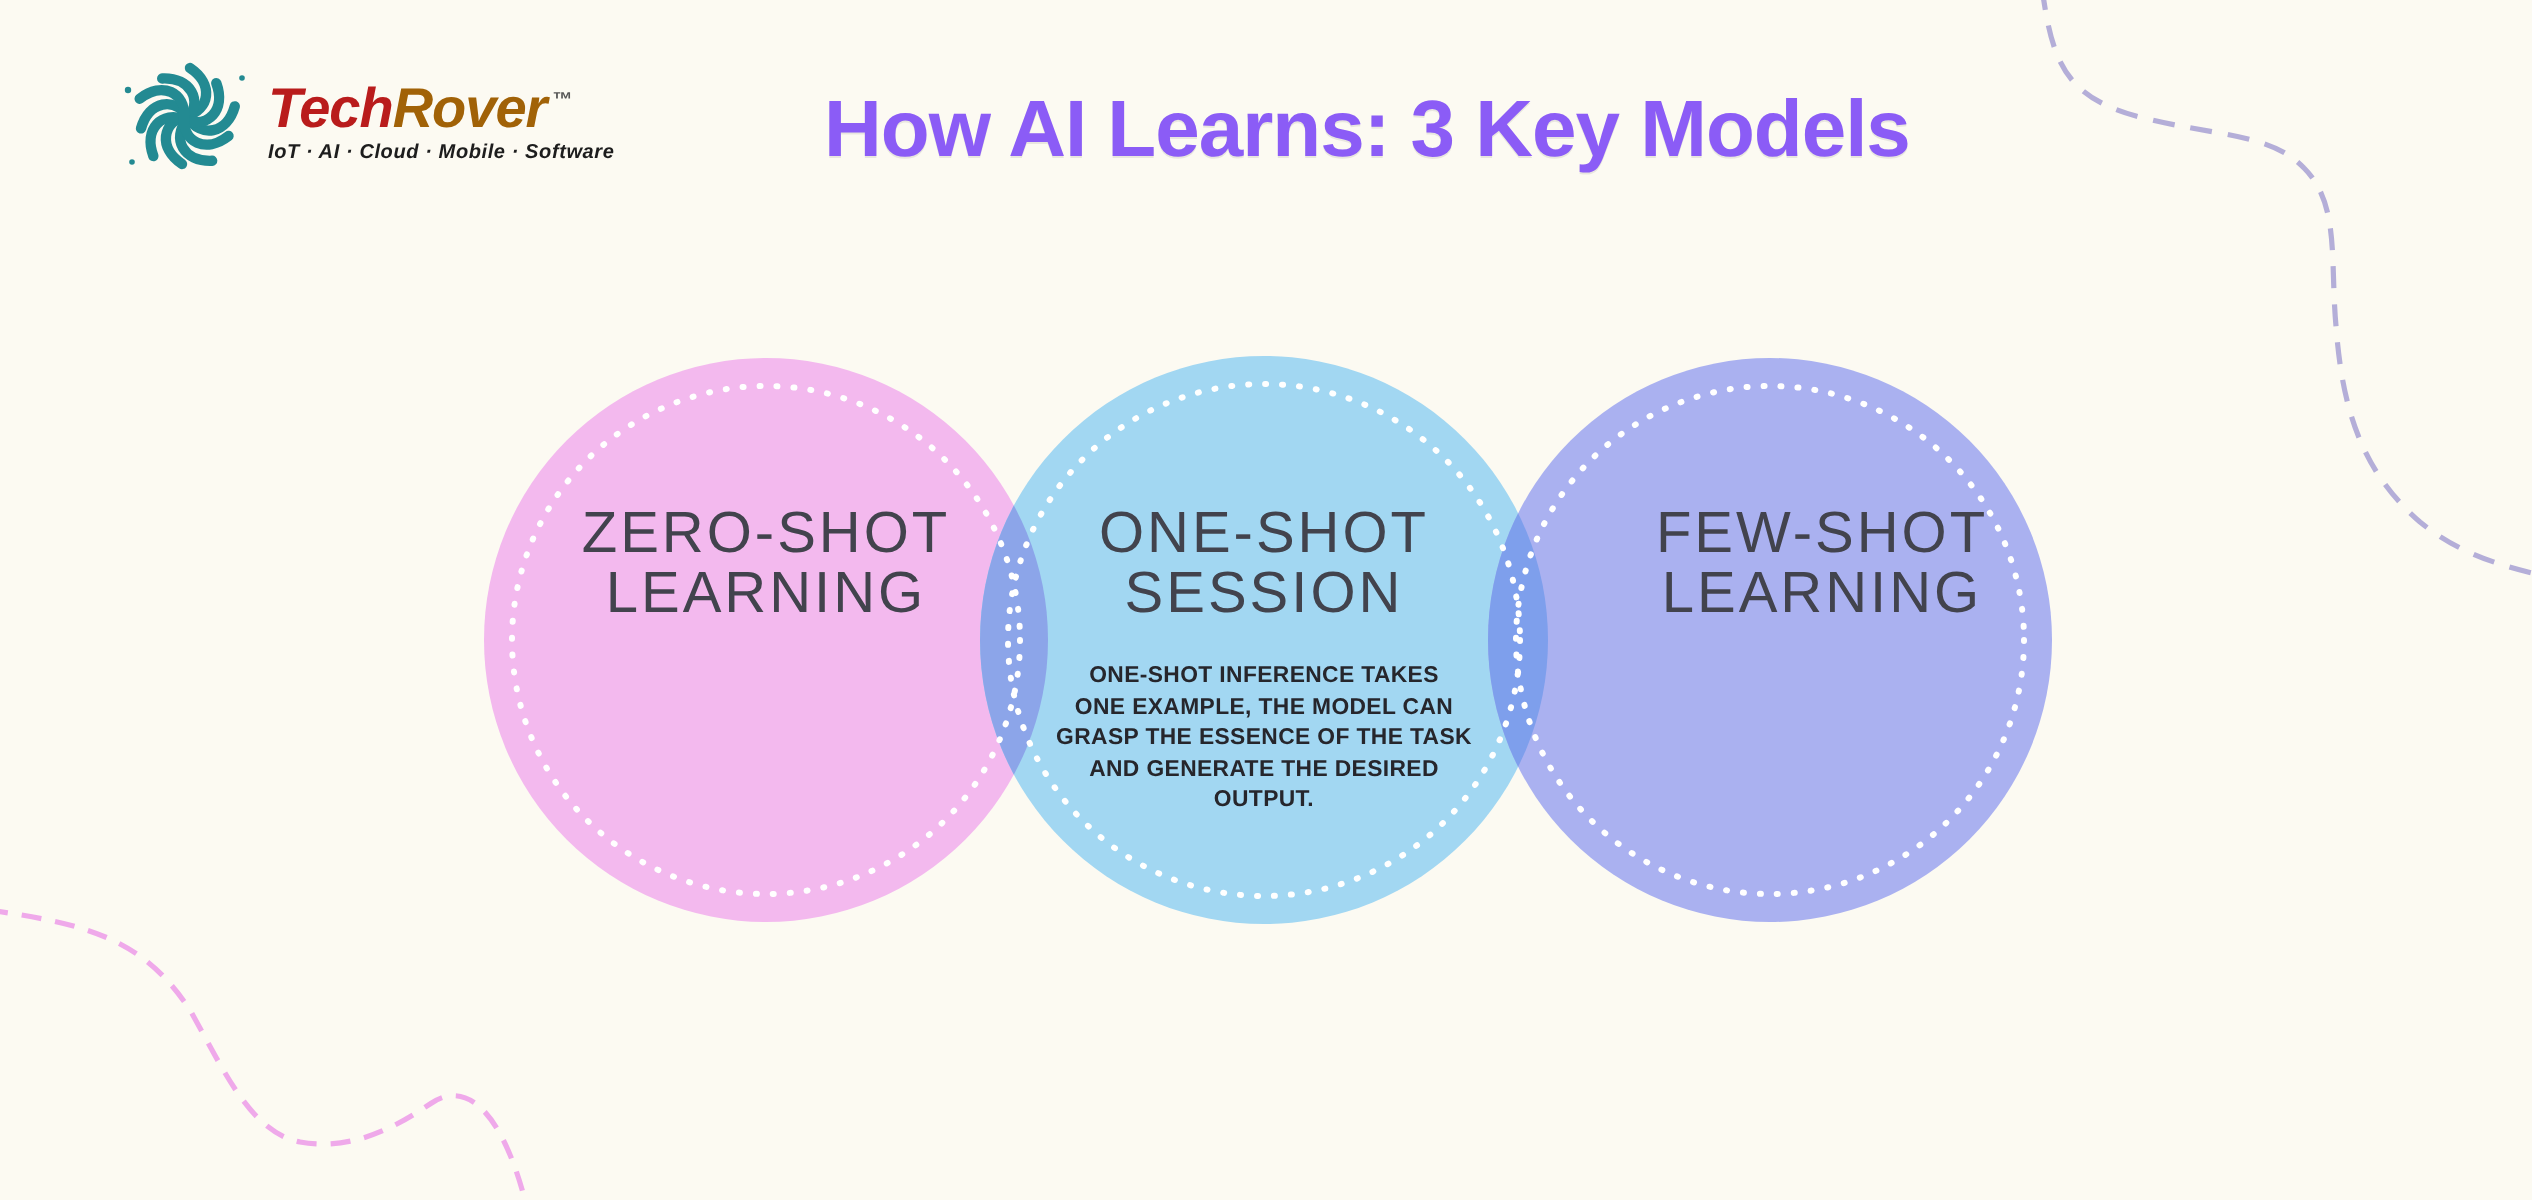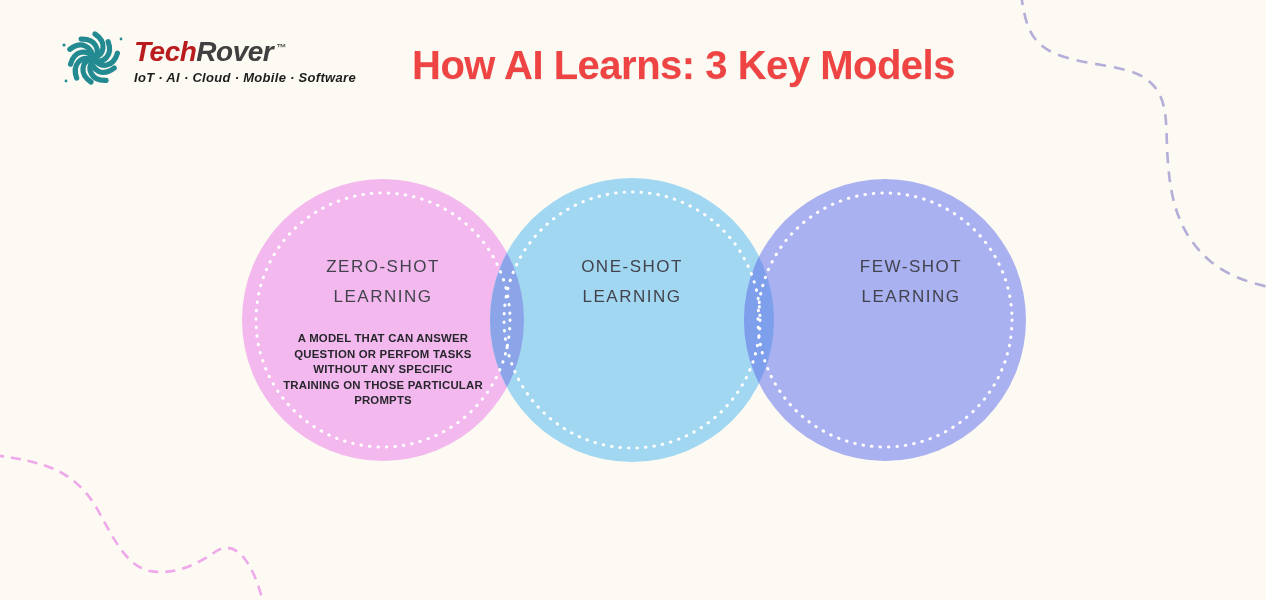--- a/index.html
+++ b/index.html
@@ -9,36 +9,36 @@
     background:#fcfaf2;
     overflow:hidden;
     font-family:"Liberation Sans",sans-serif;
   }
   svg.decor{position:absolute;left:0;top:0;pointer-events:none;}
   
   .logo{position:absolute;left:60px;top:26px;display:flex;align-items:center;gap:8px;}
   .logo-icon{display:block;}
   .brand{font-style:italic;font-weight:bold;font-size:28px;letter-spacing:-0.5px;line-height:30px;}
   .brand .tech{color:#b91c1c;}
-  .brand .rover{color:#404040;}
+  .brand .rover{color:#a16207;}
   .brand .tm{font-size:10px;color:#555;font-style:normal;margin-left:3px;vertical-align:super;}
-  .tagline{font-style:italic;font-weight:bold;font-size:13px;color:#1d1d1d;letter-spacing:0.3px;margin-top:2px;}
+  .tagline{font-style:italic;font-weight:bold;font-size:10px;color:#1d1d1d;letter-spacing:0.3px;margin-top:2px;}
   
   .title{
     position:absolute;left:412px;top:42px;margin:0;
-    font-size:40px;font-weight:800;color:#ef4444;
+    font-size:40px;font-weight:800;color:#8b5cf6;
     letter-spacing:-0.5px;line-height:46px;
     text-shadow:0 1px 0 rgba(0,0,0,0.08);
   }
   
   svg.venn{position:absolute;left:0;top:0;}
   
   .circle-text{position:absolute;width:232px;text-align:center;pointer-events:none;}
   .circle-heading{
-    font-size:17px;font-weight:400;color:#42434d;
+    font-size:29px;font-weight:400;color:#42434d;
     letter-spacing:1.5px;line-height:30px;white-space:pre-line;
   }
   .circle-body{
     margin-top:19px;
     font-size:11.4px;font-weight:bold;color:#26262c;
     letter-spacing:0.2px;line-height:15.5px;white-space:pre-line;
   }
   .ct-zero{left:267px;top:252px;}
   .ct-one{left:516px;top:252px;}
   .ct-few{left:795px;top:252px;}
@@ -96,30 +96,30 @@
     <g fill="none" stroke-width="3" stroke-linecap="round" stroke-dasharray="0.5 8">
       <circle cx="383" cy="320" r="127" stroke="#ffffff"></circle>
       <circle cx="632" cy="320" r="128" stroke="#ffffff"></circle>
       <circle cx="885" cy="320" r="127" stroke="#ffffff"></circle>
     </g>
   </svg>
 
   <div class="circle-text ct-zero">
     <div class="circle-heading">ZERO-SHOT
 LEARNING</div>
-    <div class="circle-body">A MODEL THAT CAN ANSWER
-QUESTION OR PERFOM TASKS
-WITHOUT ANY SPECIFIC
-TRAINING ON THOSE PARTICULAR
-PROMPTS</div>
   </div>
 
   <div class="circle-text ct-one">
     <div class="circle-heading">ONE-SHOT
-LEARNING</div>
+SESSION</div>
+    <div class="circle-body">ONE-SHOT INFERENCE TAKES
+ONE EXAMPLE, THE MODEL CAN
+GRASP THE ESSENCE OF THE TASK
+AND GENERATE THE DESIRED
+OUTPUT.</div>
   </div>
 
   <div class="circle-text ct-few">
     <div class="circle-heading">FEW-SHOT
 LEARNING</div>
   </div>
 
 </div>
 
 </body></html>

